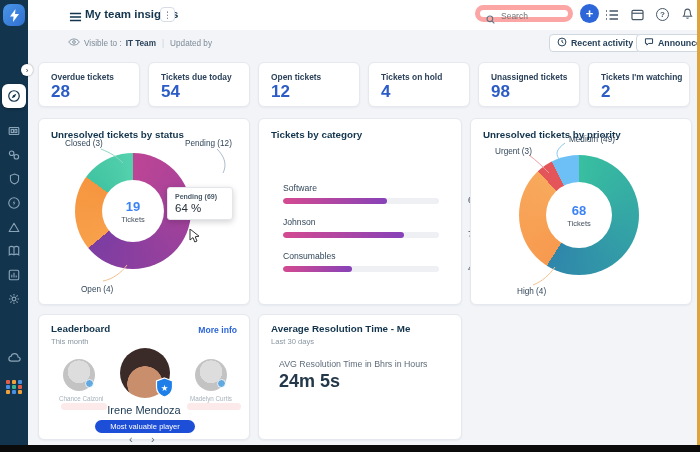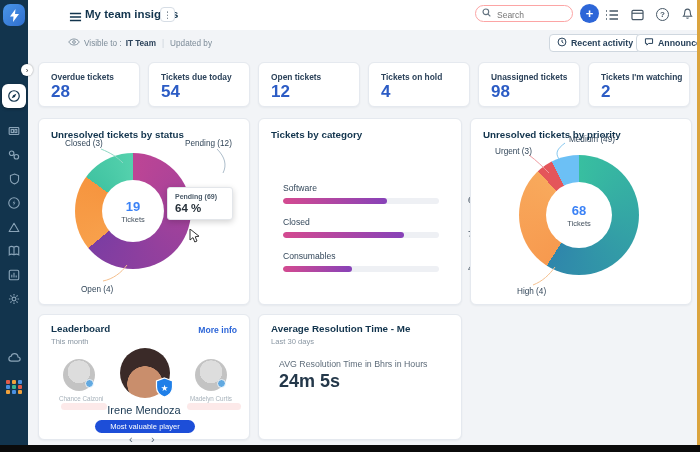--- a/index.html
+++ b/index.html
@@ -14,22 +14,22 @@
   .navic{position:absolute;left:5px;width:18px;height:18px;color:#8aa4b8;display:flex;align-items:center;justify-content:center;cursor:pointer;}
   .navic.active{left:2px;width:24px;height:24px;background:#fff;border-radius:6px;color:#12344d;box-shadow:0 1px 3px rgba(0,0,0,.35);}
   .navic svg{display:block;}
   .appgrid{position:absolute;left:6px;top:380px;width:16px;height:14px;display:grid;grid-template-columns:repeat(3,1fr);gap:1.5px;}
   .appgrid i{border-radius:1px;}
   
   .topbar{position:absolute;left:28px;top:0;width:669px;height:30px;background:#fff;z-index:2;}
   .pagetitle{position:absolute;left:57px;top:8px;font-size:11.5px;font-weight:bold;color:#12344d;}
   .kebab{position:absolute;left:132px;top:7px;width:15px;height:15px;border:1px solid #d6dde5;border-radius:4px;
          color:#51606e;font-size:9px;display:flex;align-items:center;justify-content:center;background:#fff;}
-  .search{position:absolute;left:447px;top:5px;width:98px;height:17px;border:1px solid #fca5a5;border-radius:9px;
-          background:#fff;display:flex;align-items:flex-end;padding:0 6px;gap:4px;color:#8494a3;}
+  .search{position:absolute;left:447px;top:5px;width:98px;height:17px;border:5px solid #fca5a5;border-radius:9px;
+          background:#fff;display:flex;align-items:flex-start;padding:0 6px;gap:4px;color:#8494a3;}
   .search input{border:none;outline:none;width:70px;font-size:8.5px;color:#44515e;background:transparent;}
   .plusbtn{position:absolute;left:552px;top:4px;width:19px;height:19px;border-radius:50%;background:#2d66d8;color:#fff;
            font-size:13px;font-weight:bold;display:flex;align-items:center;justify-content:center;line-height:1;}
   .tico{position:absolute;top:7px;width:15px;height:15px;color:#475867;display:flex;align-items:center;justify-content:center;}
   .helpc{border:1.2px solid #475867;border-radius:50%;font-size:8px;font-weight:bold;width:13px;height:13px;top:8px;}
   
   .subhead{position:absolute;left:28px;top:30px;width:669px;height:28px;}
   .vis{position:absolute;left:40px;top:8px;font-size:8.2px;color:#7c8b98;display:flex;align-items:center;gap:4px;}
   .vis b{color:#2c425a;font-weight:bold;}
   .vis .sep{color:#c9d2da;margin:0 2px;}
@@ -44,21 +44,21 @@
   
   .donut{position:absolute;border-radius:50%;}
   .hole{position:absolute;border-radius:50%;background:#fff;display:flex;flex-direction:column;align-items:center;justify-content:center;}
   .hole .hv{font-size:13px;font-weight:bold;color:#3b82f6;}
   .hole .hl{font-size:7.5px;color:#44515e;margin-top:1px;}
   .dlabel{position:absolute;font-size:8.2px;color:#33475a;white-space:nowrap;}
   .leader{position:absolute;left:0;top:0;pointer-events:none;}
   .tooltip{position:absolute;width:66px;background:#fff;border:1px solid #e3e6ea;border-radius:3px;
            box-shadow:0 2px 6px rgba(0,0,0,.18);padding:5px 7px;z-index:3;}
   .tooltip .tt{font-size:7px;font-weight:bold;color:#4a5a68;}
-  .tooltip .tv{font-size:11.5px;color:#27313a;margin-top:2px;font-weight:bold;}
+  .tooltip .tv{font-size:11.5px;color:#27313a;margin-top:2px;}
   
   .brow{position:absolute;left:24px;width:168px;}
   .blabel{font-size:8.6px;color:#33475a;margin-bottom:5px;}
   .btrack{width:156px;height:6px;border-radius:3px;background:#eef0f4;overflow:hidden;}
   .bfill{height:100%;border-radius:3px;background:linear-gradient(90deg,#d44a90,#8742b8);}
   .bval{position:absolute;right:-22px;top:12px;font-size:9px;color:#3a4a5a;}
   
   .moreinfo{position:absolute;right:12px;top:10px;font-size:8.6px;font-weight:bold;color:#2d66d8;cursor:pointer;}
   .av{position:absolute;border-radius:50%;}
   .av.center{left:81px;top:33px;width:50px;height:50px;
@@ -287,21 +287,21 @@
   <div class="card" style="left:258px;top:118px;width:204px;height:187px">
     <div class="ctitle">Tickets by category</div>
     <div class="brow" style="top:64px">
       <div class="blabel">Software</div>
       <div class="btrack">
           <div class="bfill" style="width: 66.6667%;"></div>
         </div>
       <div class="bval">6</div>
     </div>
     <div class="brow" style="top:98px">
-      <div class="blabel">Closed</div>
+      <div class="blabel">Johnson</div>
       <div class="btrack">
           <div class="bfill" style="width: 77.7778%;"></div>
         </div>
       <div class="bval">7</div>
     </div>
     <div class="brow" style="top:132px">
       <div class="blabel">Consumables</div>
       <div class="btrack">
           <div class="bfill" style="width: 44.4444%;"></div>
         </div>

